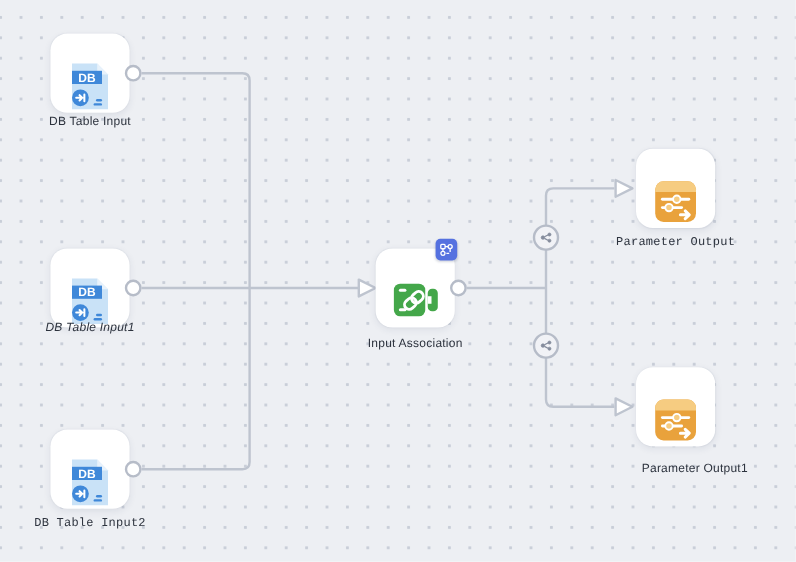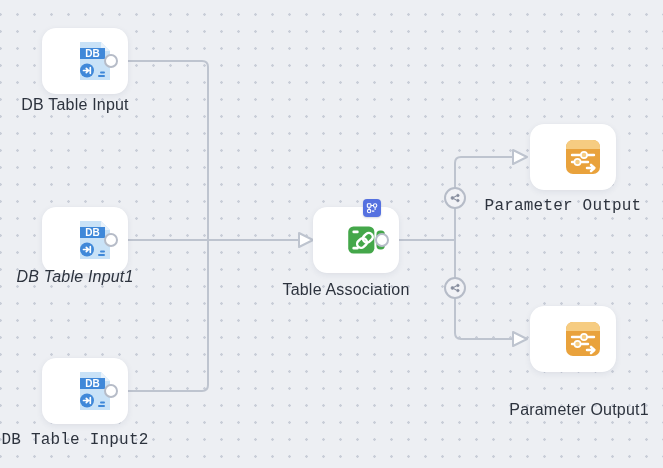--- a/index.html
+++ b/index.html
@@ -12,25 +12,25 @@
     background-position:9px 6px;
     overflow:hidden;
     font-family:"Liberation Sans","DejaVu Sans",sans-serif;
   }
   .edges{position:absolute;left:0;top:0;width:663px;height:468px;}
   .edge{stroke:#bec4cf;stroke-width:2;fill:none;}
   .arrowhead{fill:#ffffff;stroke:#bec4cf;stroke-width:2;stroke-linejoin:round;}
   .node-card{
     position:absolute;width:66px;height:66px;background:#ffffff;border-radius:14px;
     box-shadow:0 2px 6px rgba(40,55,90,0.08), 0 0 1px rgba(40,55,90,0.06);
-    display:flex;align-items:center;justify-content:center;padding-left:20px;
+    display:flex;align-items:flex-end;justify-content:center;
   }
   .node-label{
     position:absolute;transform:translateX(-50%);white-space:nowrap;
-    font-size:16px;color:#2d333e;letter-spacing:.2px;
+    font-size:10px;color:#2d333e;letter-spacing:.2px;
   }
   .port{
     position:absolute;width:14px;height:14px;border-radius:50%;
     background:#ffffff;border:2px solid #b6bcc8;box-sizing:border-box;
   }
   .branch-connector{
     position:absolute;width:22px;height:22px;border-radius:50%;
     background:#f1f2f6;border:2px solid #b6bcc8;box-sizing:border-box;
     display:flex;align-items:center;justify-content:center;
   }
@@ -119,21 +119,21 @@
     <svg width="14" height="14" viewBox="0 0 18 18">
       <g stroke="#ffffff" stroke-width="1.4" fill="none">
         <rect x="3" y="3.5" width="4.6" height="4.6" rx="1"></rect>
         <circle cx="13" cy="5.8" r="2.2"></circle>
         <circle cx="5.3" cy="13" r="2.2"></circle>
         <path d="M7.6 5.8 H10.8 M5.3 8.1 V10.8 M9 13 H12 M13 8 V11.5"></path>
       </g>
     </svg>
   </div>
   <div class="port" style="left:375px;top:233px;"></div>
-  <div class="node-label" style="left:346px;top:281px;">Table Association</div>
+  <div class="node-label" style="left:346px;top:281px;">Input Association</div>
 
   <div class="branch-connector" style="left:444px;top:187px;">
     <svg width="14" height="14" viewBox="0 0 22 22">
       <g fill="#858c9d" stroke="#858c9d">
         <circle cx="7" cy="11" r="2.3"></circle>
         <circle cx="15.5" cy="7" r="2"></circle>
         <circle cx="15.5" cy="15" r="2"></circle>
         <path d="M9 10 L13.5 7.5 M9 12 L13.5 14.5" stroke-width="1.6" fill="none"></path>
       </g>
     </svg>
@@ -166,15 +166,15 @@
     <svg width="44" height="44" viewBox="0 0 44 44">
       <rect x="5" y="5" width="34" height="34" rx="7" fill="#e9a23c"></rect>
       <path d="M12 5 h20 a7 7 0 0 1 7 7 v2 h-34 v-2 a7 7 0 0 1 7 -7 z" fill="#f6cc81"></path>
       <path d="M11 20 H33" stroke="#ffffff" stroke-width="2.4" stroke-linecap="round"></path>
       <circle cx="23" cy="20" r="3.1" fill="#f6cc81" stroke="#ffffff" stroke-width="1.6"></circle>
       <path d="M11 27 H27" stroke="#ffffff" stroke-width="2.4" stroke-linecap="round"></path>
       <circle cx="16.5" cy="27" r="3.1" fill="#f6cc81" stroke="#ffffff" stroke-width="1.6"></circle>
       <path d="M26 33 H33 M30 29.8 L33.4 33 L30 36.2" stroke="#ffffff" stroke-width="2.5" fill="none" stroke-linecap="round" stroke-linejoin="round"></path>
     </svg>
   </div>
-  <div class="node-label" style="left:563px;top:401px;padding-left:32px;">Parameter Output1</div>
+  <div class="node-label" style="left:563px;top:385px;padding-left:32px;">Parameter Output1</div>
 
 </div>
 
 </body></html>

